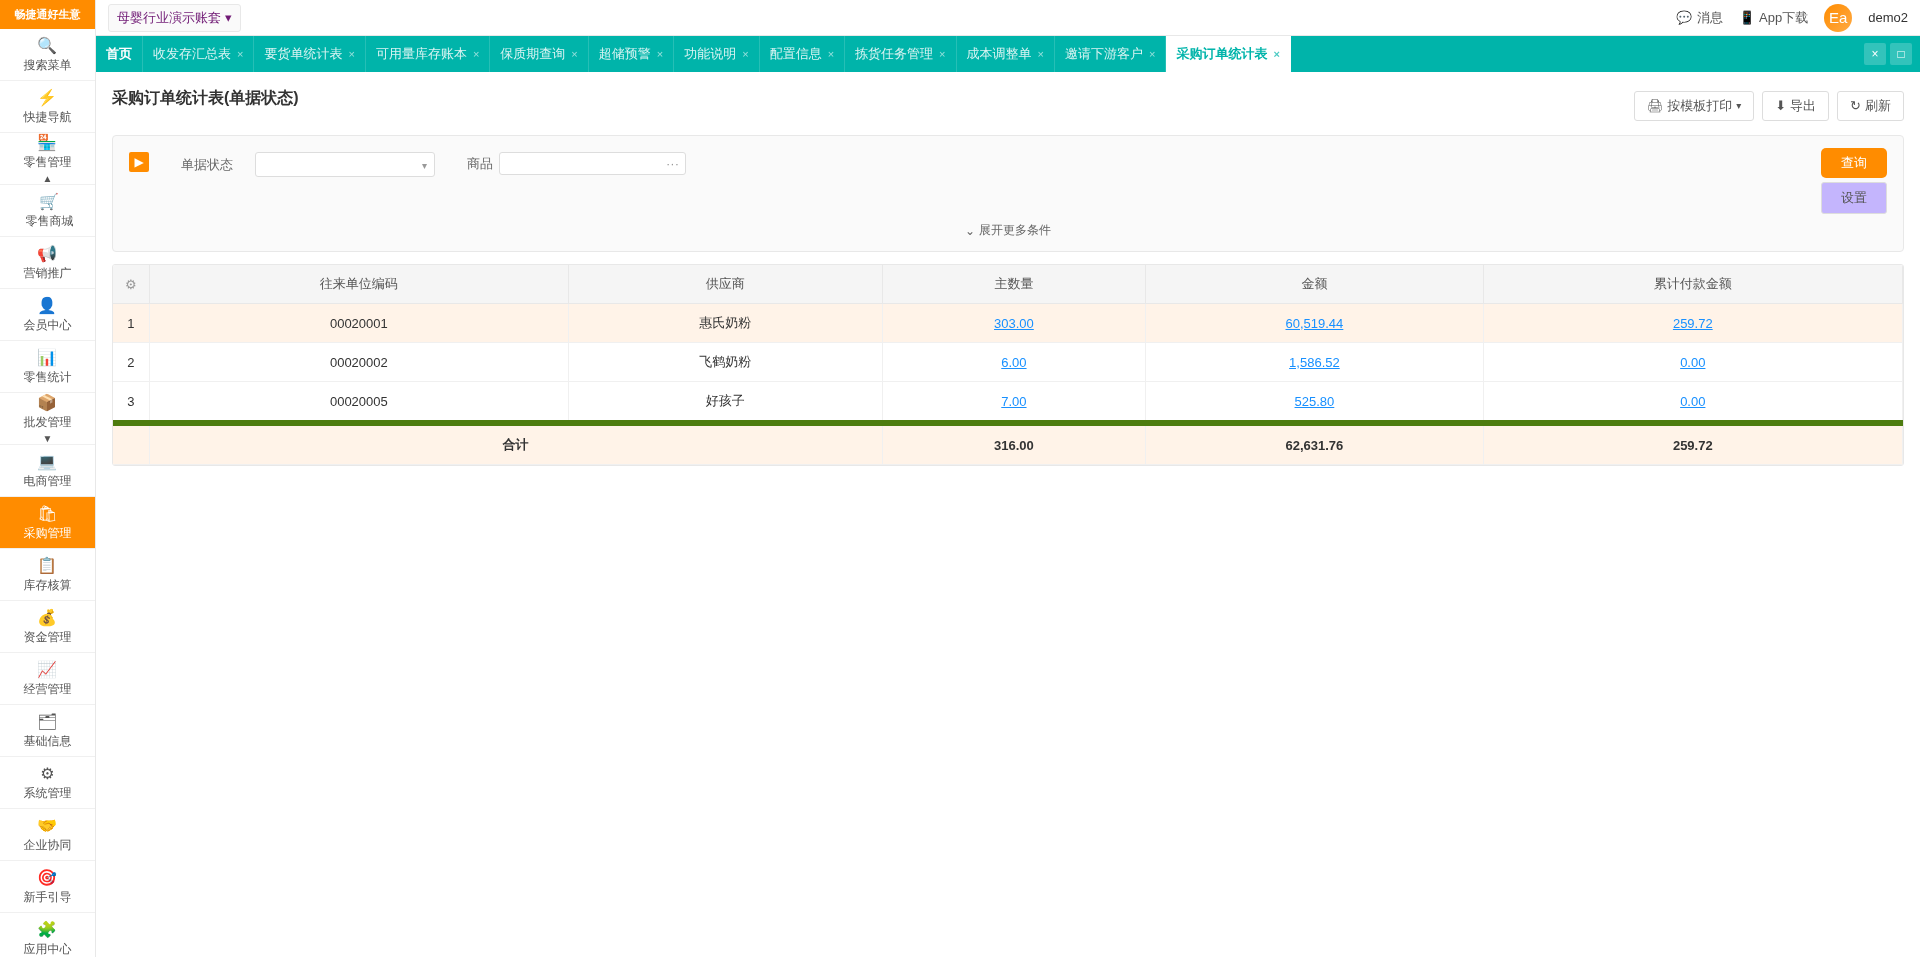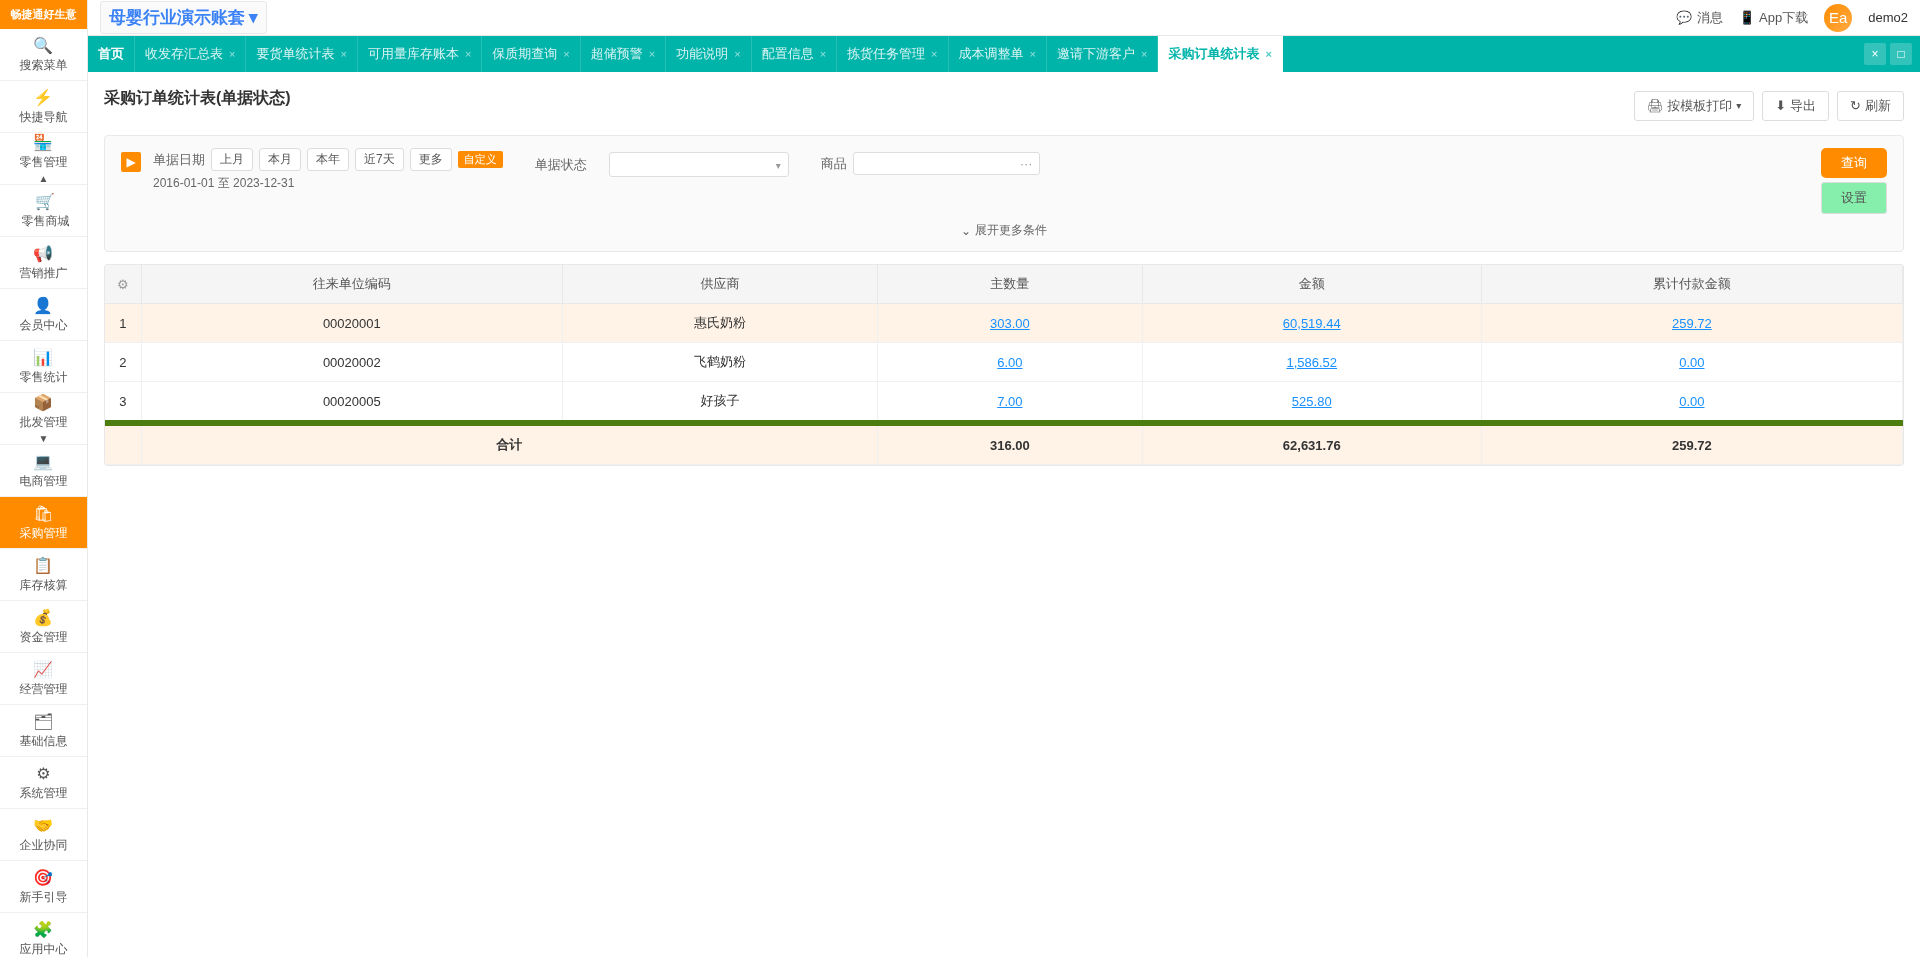--- a/index.html
+++ b/index.html
@@ -1,33 +1,33 @@
 <!DOCTYPE html>
 <html><head>
   <meta charset="utf-8">
   <style>
     * { box-sizing: border-box; margin: 0; padding: 0; }
     body { font-family: "Microsoft YaHei", "PingFang SC", Arial, sans-serif; font-size: 13px; background: #f5f5f5; color: #333; display: flex; height: 957px; overflow: hidden; }
 
     
-    .sidebar { width: 88px; background: #fff; display: flex; flex-direction: column; border-right: 1px solid #e8e8e8; flex-shrink: 0; }
+    .sidebar { width: 96px; background: #fff; display: flex; flex-direction: column; border-right: 1px solid #e8e8e8; flex-shrink: 0; }
     .sidebar-logo { background: #ff8c00; padding: 8px 6px; display: flex; align-items: center; justify-content: center; height: 48px; }
     .sidebar-logo-text { color: #fff; font-size: 11px; font-weight: bold; line-height: 1.2; text-align: center; }
     .sidebar-item { padding: 10px 6px; display: flex; flex-direction: column; align-items: center; justify-content: center; cursor: pointer; color: #555; font-size: 12px; border-bottom: 1px solid #f0f0f0; gap: 2px; min-height: 52px; }
     .sidebar-item.active { background: #ff8c00; color: #fff; }
     .sidebar-item .icon { font-size: 16px; }
     .sidebar-item .arrow { font-size: 10px; }
     .sidebar-label { font-size: 12px; }
 
     
     .main { flex: 1; display: flex; flex-direction: column; overflow: hidden; }
 
     
     .topbar { background: #fff; border-bottom: 1px solid #e8e8e8; padding: 0 12px; display: flex; align-items: center; height: 36px; gap: 4px; }
-    .topbar-dropdown { display: flex; align-items: center; gap: 4px; color: #3b82f6; font-size: 17px; padding: 4px 8px; border: 1px solid #e8e8e8; border-radius: 3px; cursor: pointer; background: #fafafa; font-weight: bold; }
+    .topbar-dropdown { display: flex; align-items: center; gap: 4px; color: #701a75; font-size: 13px; padding: 4px 8px; border: 1px solid #e8e8e8; border-radius: 3px; cursor: pointer; background: #fafafa; }
 
     
     .topbar-right { margin-left: auto; display: flex; align-items: center; gap: 16px; }
     .topbar-msg { display: flex; align-items: center; gap: 4px; color: #555; font-size: 13px; cursor: pointer; }
     .topbar-app { display: flex; align-items: center; gap: 4px; color: #555; font-size: 13px; cursor: pointer; }
     .avatar { width: 28px; height: 28px; border-radius: 50%; background: linear-gradient(135deg, #ff8c00, #ffaa44); display: flex; align-items: center; justify-content: center; color: #fff; font-size: 15px; cursor: pointer; }
 
     
     .navtabs { background: #00b4aa; display: flex; align-items: center; height: 36px; overflow: hidden; flex-shrink: 0; }
     .navtab { padding: 0 10px; height: 36px; display: flex; align-items: center; color: rgba(255,255,255,0.85); font-size: 13px; cursor: pointer; white-space: nowrap; border-right: 1px solid rgba(255,255,255,0.15); gap: 4px; }
@@ -46,21 +46,21 @@
     .filter-label { color: #666; font-size: 13px; white-space: nowrap; }
     .date-btn { padding: 2px 8px; border: 1px solid #ddd; border-radius: 3px; background: #fff; cursor: pointer; font-size: 12px; color: #555; }
     .date-tag { background: #ff8c00; color: #fff; font-size: 11px; padding: 1px 6px; border-radius: 2px; }
     .date-range { font-size: 12px; color: #666; }
     .filter-expand { display: flex; align-items: center; gap: 4px; color: #666; cursor: pointer; font-size: 12px; margin: 8px auto 0; text-align: center; justify-content: center; }
     .filter-select { border: 1px solid #ddd; border-radius: 3px; padding: 4px 28px 4px 8px; font-size: 13px; color: #555; background: #fff; min-width: 180px; appearance: none; cursor: pointer; }
     .filter-input-wrap { display: flex; align-items: center; border: 1px solid #ddd; border-radius: 3px; background: #fff; padding: 3px 6px; }
     .filter-input { border: none; outline: none; font-size: 13px; color: #555; width: 160px; }
     .filter-more { color: #999; cursor: pointer; }
     .query-btn { background: #ff8c00; color: #fff; border: none; border-radius: 5px; padding: 6px 20px; font-size: 13px; cursor: pointer; }
-    .settings-btn { background: #86efac; color: #555; border: 1px solid #ddd; border-radius: 3px; padding: 6px 0; font-size: 13px; cursor: pointer; }
+    .settings-btn { background: #c4b5fd; color: #555; border: 1px solid #ddd; border-radius: 3px; padding: 6px 0; font-size: 13px; cursor: pointer; }
 
     
     .table-wrap { border: 1px solid #e8e8e8; border-radius: 3px; overflow: auto; }
     .data-table { width: 100%; border-collapse: collapse; }
     .data-table th { background: #f5f5f5; padding: 10px 12px; text-align: center; font-weight: normal; color: #555; border-bottom: 1px solid #e8e8e8; border-right: 1px solid #e8e8e8; font-size: 13px; white-space: nowrap; }
     .data-table td { padding: 10px 12px; text-align: center; border-bottom: 1px solid #f0f0f0; border-right: 1px solid #f0f0f0; font-size: 13px; color: #333; }
     .data-table td.numeric { color: #1890ff; cursor: pointer; text-decoration: underline; }
     .data-table tr.highlighted { background: #fff3e8; }
     .data-table .th-gear { width: 36px; }
     .gear-icon { color: #999; cursor: pointer; }
@@ -256,32 +256,20 @@
       </div>
     </div>
 
     <div class="filter-bar">
       <div style="display:flex;align-items:flex-start;gap:12px;flex-wrap:wrap;">
 
         <div style="display:flex;align-items:center;margin-top:4px;">
           <button style="background:#ff8c00;border:none;color:#fff;width:20px;height:20px;cursor:pointer;border-radius:2px;font-size:12px;display:flex;align-items:center;justify-content:center;">▶</button>
         </div>
 
-        <div style="display:flex;flex-direction:column;gap:4px;">
-          <div style="display:flex;align-items:center;gap:6px;">
-            <span class="filter-label">单据日期</span>
-            <button class="date-btn">上月</button>
-            <button class="date-btn">本月</button>
-            <button class="date-btn">本年</button>
-            <button class="date-btn">近7天</button>
-            <button class="date-btn">更多</button>
-            <span class="date-tag">自定义</span>
-          </div>
-          <span class="date-range">2016-01-01 至 2023-12-31</span>
-        </div>
 
         <div style="display:flex;align-items:center;gap:22px;margin-left:20px;margin-top:4px;">
           <span class="filter-label">单据状态</span>
           <div class="select-wrapper">
             <select class="filter-select">
               <option value=""></option>
             </select>
             <span class="select-arrow">▾</span>
           </div>
         </div>

